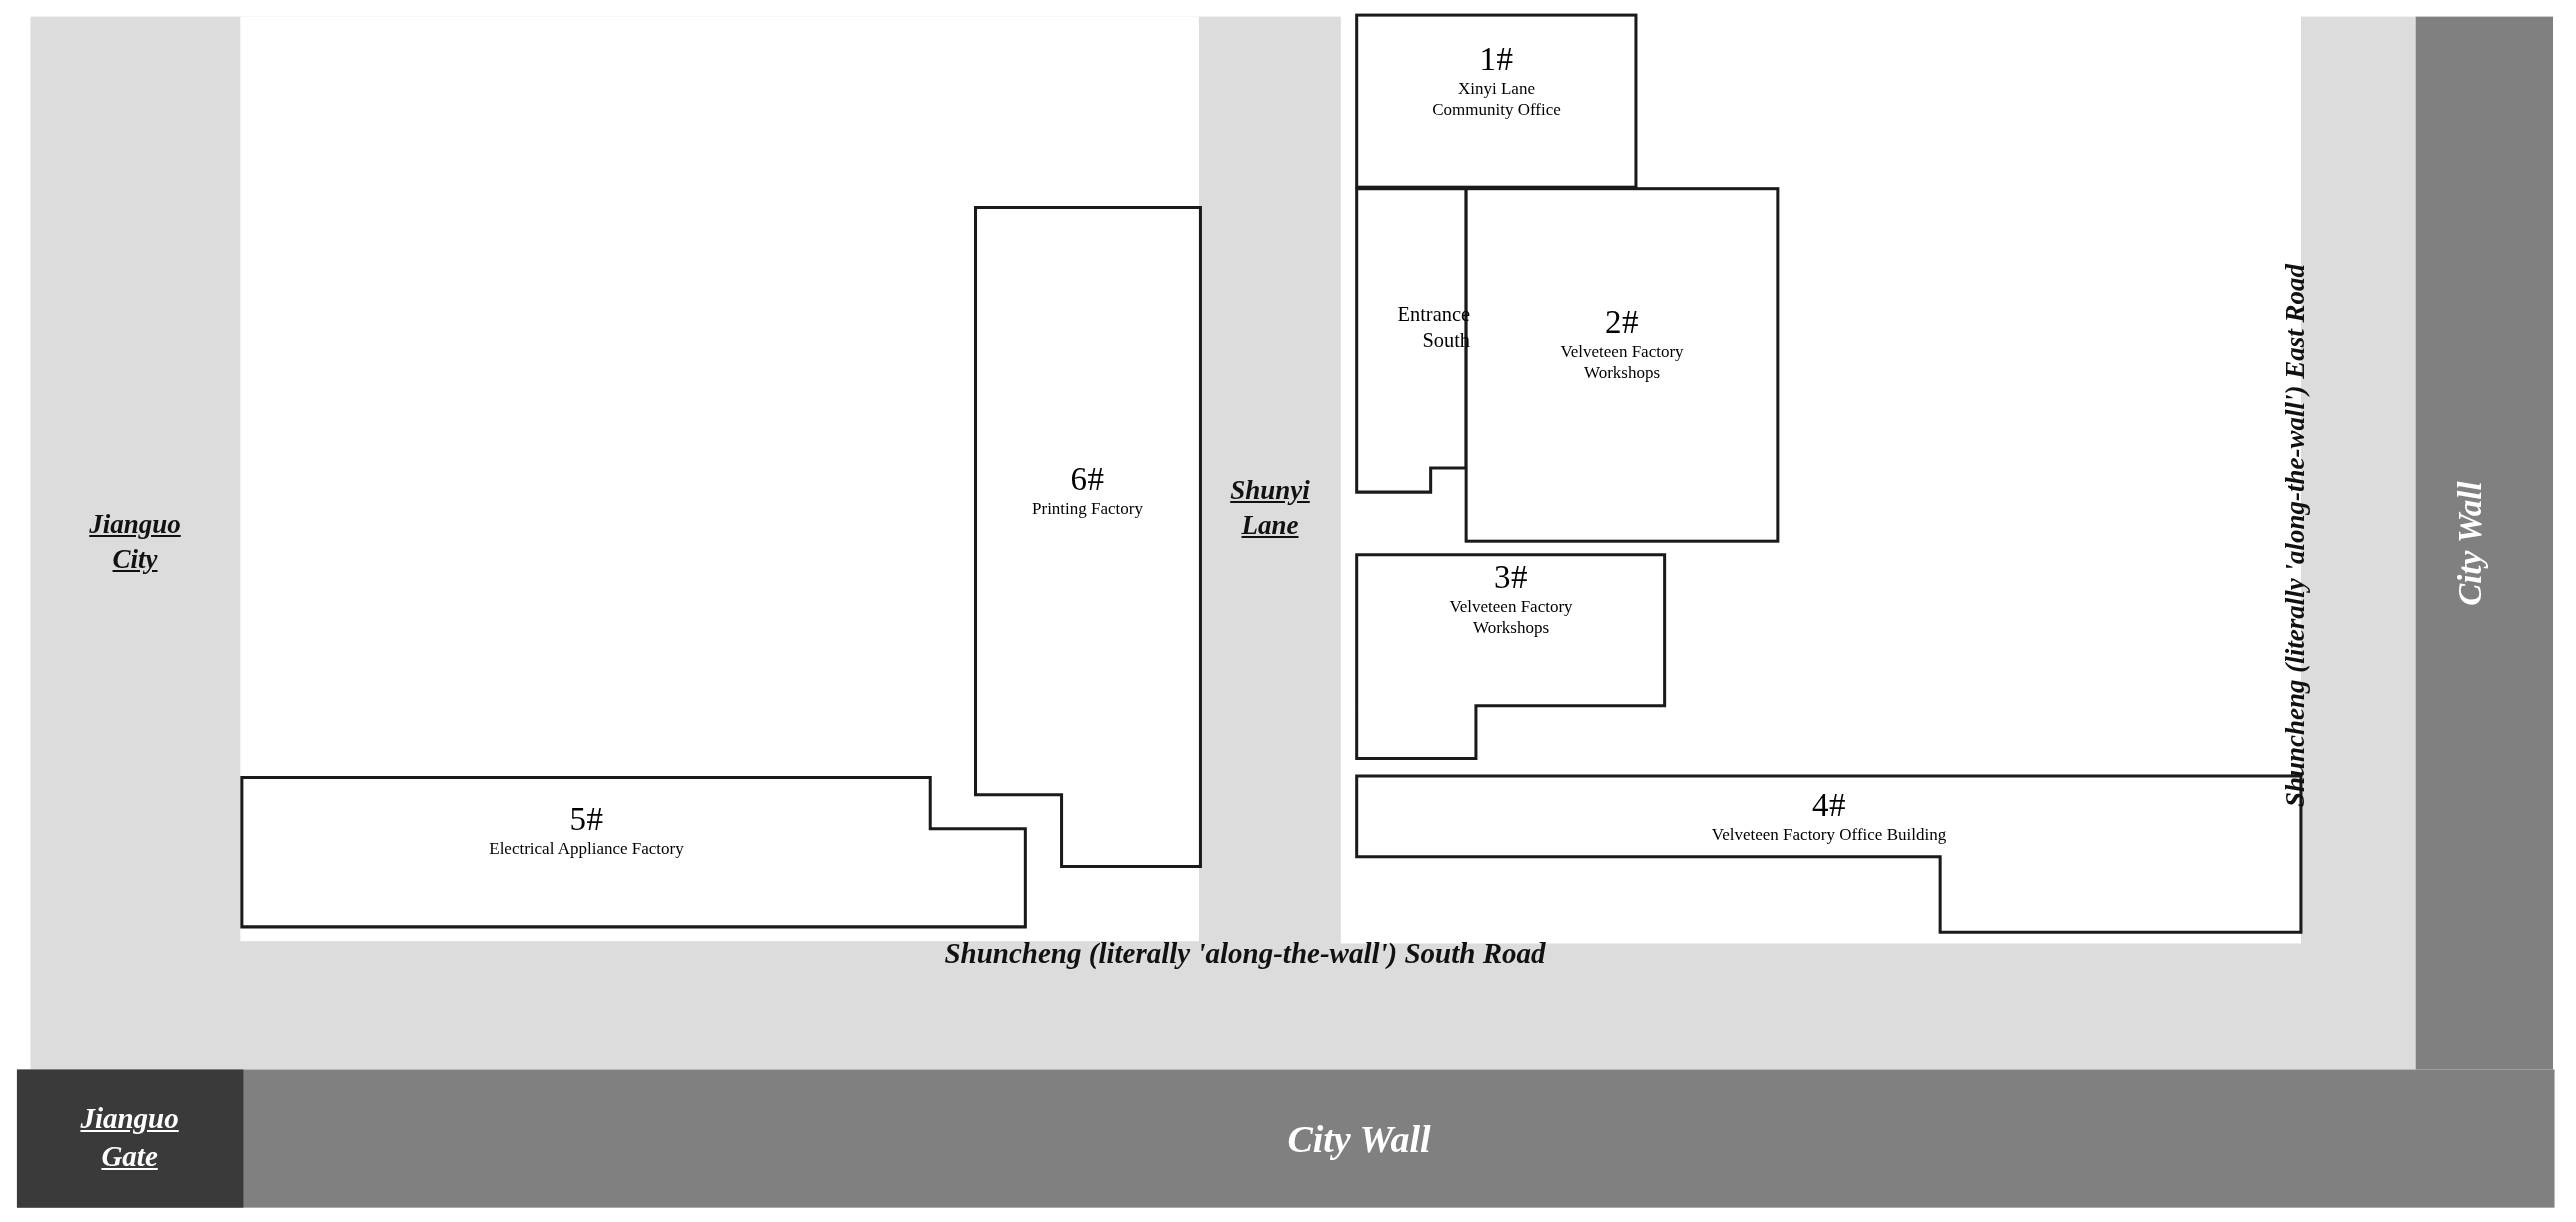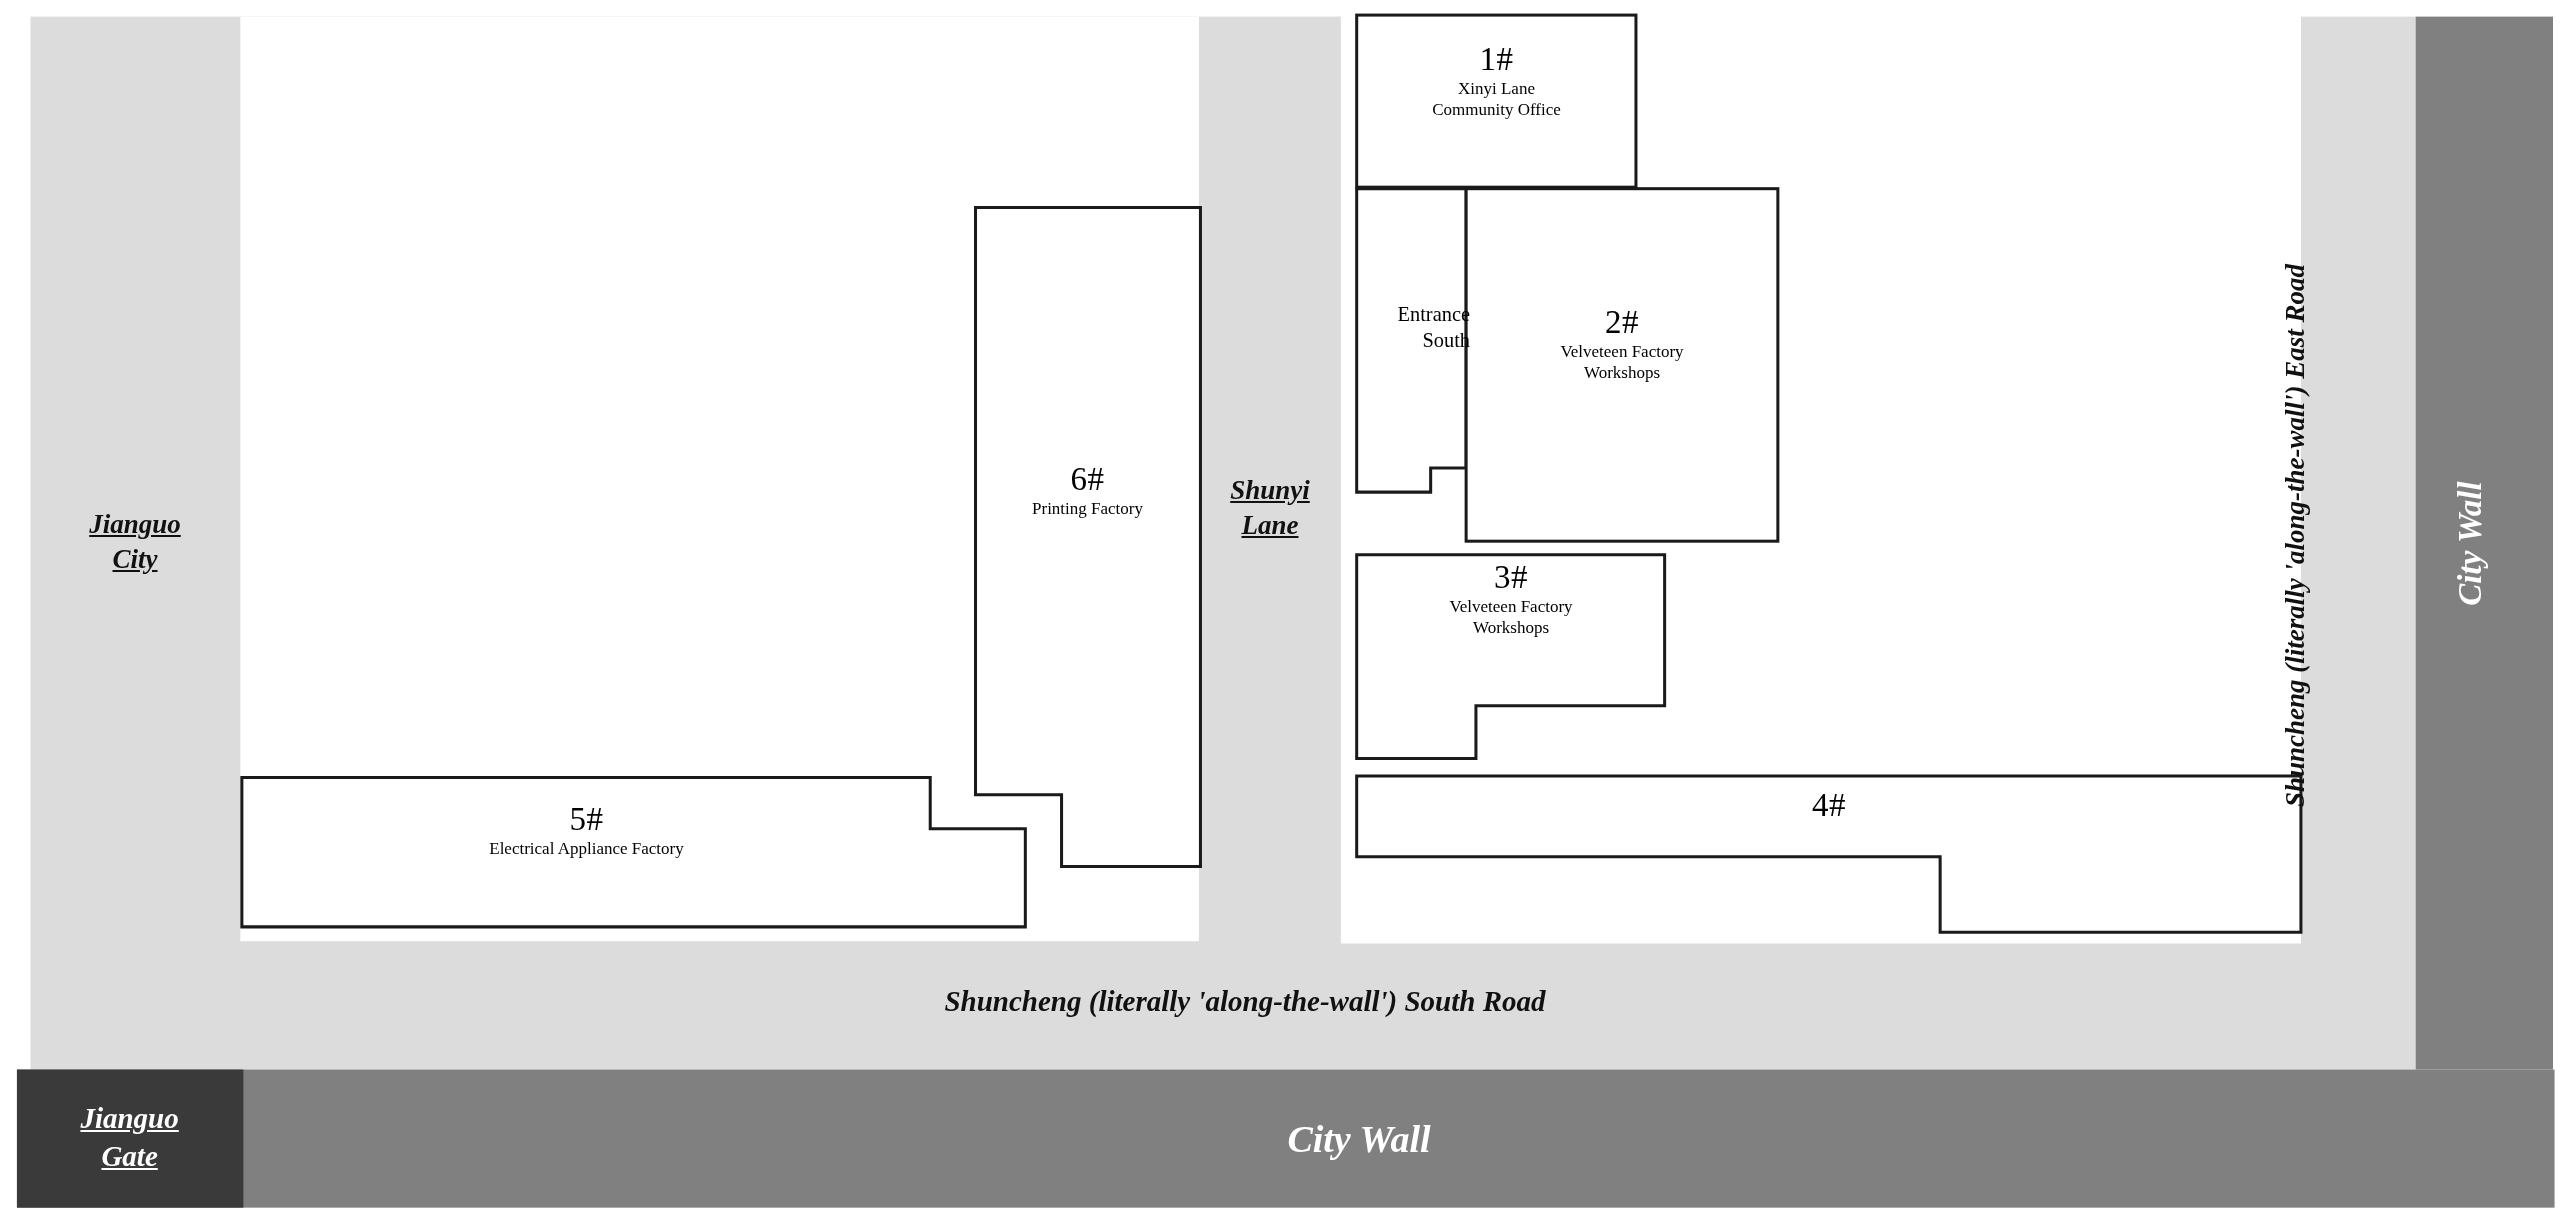--- a/index.html
+++ b/index.html
@@ -117,21 +117,21 @@
   <div class="txt road-label stack" style="left:30px; top:507px; width:210px;">
     <div>Jianguo</div>
     <div>City</div>
   </div>
 
   <div class="txt road-label stack" style="left:1199px; top:473px; width:142px;">
     <div>Shunyi</div>
     <div>Lane</div>
   </div>
 
-  <div class="txt road-label-big" style="left:528px; top:984px; width:1434px;">Shuncheng (literally 'along-the-wall') South Road</div>
+  <div class="txt road-label-big" style="left:528px; top:936px; width:1434px;">Shuncheng (literally 'along-the-wall') South Road</div>
 
   <div class="txt road-label rot-left" style="left:1767px; top:513px; width:1057px; height:45px; line-height:45px;">Shuncheng (literally 'along-the-wall') East Road</div>
 
   <div class="txt wall-label wall-label-side rot-left" style="left:2168px; top:521px; width:604px; height:45px; line-height:45px;">City Wall</div>
 
   <div class="txt wall-label wall-label-main" style="left:906px; top:1116px; width:906px;">City Wall</div>
 
   <div class="txt gate-label stack" style="left:16.6px; top:1100px; width:226px;">
     <div>Jianguo</div>
     <div>Gate</div>
@@ -155,20 +155,21 @@
   </div>
 
   <div class="txt" style="left:1357px; top:557px; width:308px;">
     <div class="bldg-num">3#</div>
     <div class="bldg-name">Velveteen Factory</div>
     <div class="bldg-name">Workshops</div>
   </div>
 
   <div class="txt" style="left:1357px; top:785px; width:944px;">
     <div class="bldg-num">4#</div>
+    <div class="bldg-name">Velveteen Factory Office Building</div>
   </div>
 
   <div class="txt" style="left:242px; top:799px; width:689px;">
     <div class="bldg-num">5#</div>
     <div class="bldg-name">Electrical Appliance Factory</div>
   </div>
 
   <div class="txt" style="left:975px; top:459px; width:225px;">
     <div class="bldg-num">6#</div>
     <div class="bldg-name">Printing Factory</div>

